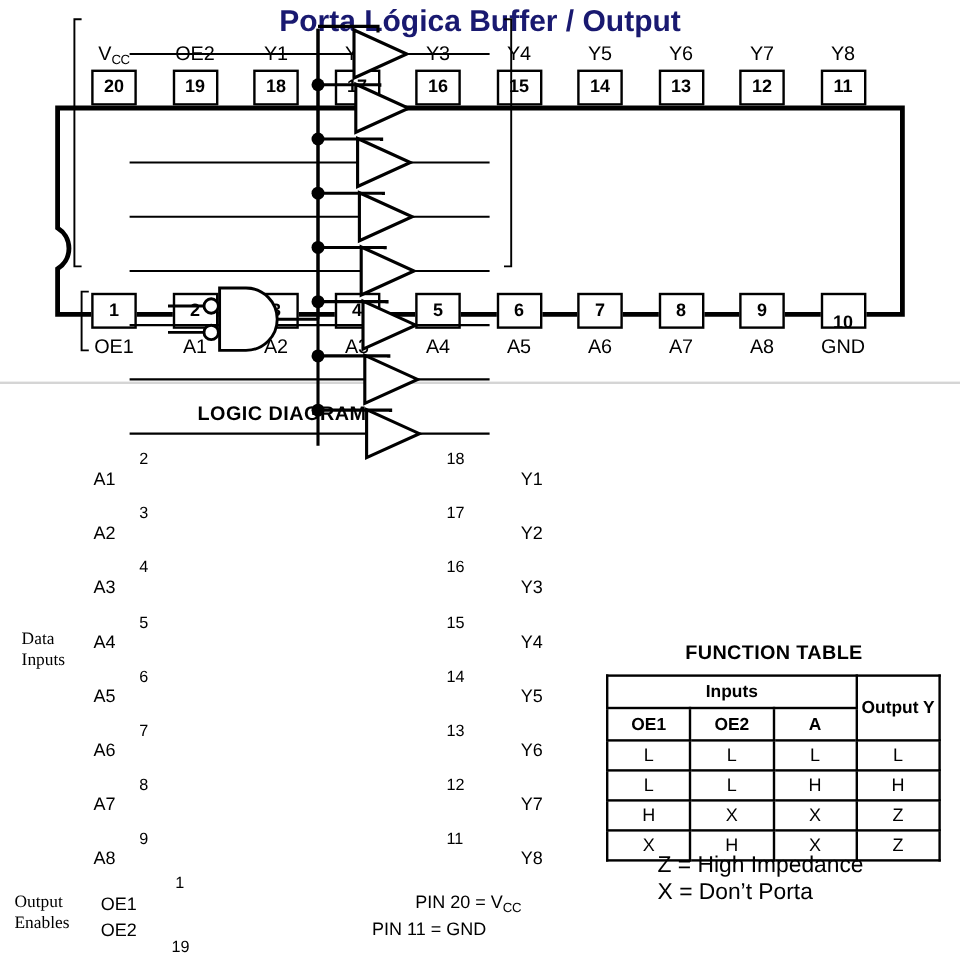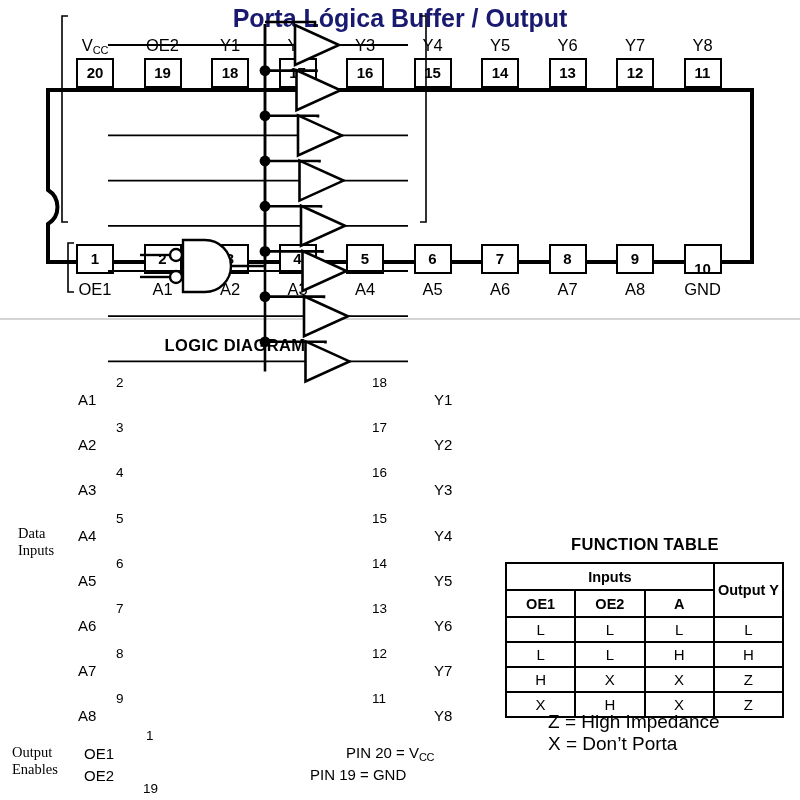--- a/index.html
+++ b/index.html
@@ -239,21 +239,21 @@
   </div>
 
   
   <div class="ld-txt" style="left:84px;top:745px;">OE1</div>
   <div class="ld-txt" style="left:84px;top:767px;">OE2</div>
   <div class="ld-small" style="left:146px;top:728px;">1</div>
   <div class="ld-small" style="left:143px;top:781px;">19</div>
 
   
   <div class="ld-txt" style="left:310px;top:744px;margin-left:36px;"><span>PIN 20 = V</span><span class="sub">CC</span></div>
-  <div class="ld-txt" style="left:310px;top:766px;">PIN 19 = GND</div>
+  <div class="ld-txt" style="left:310px;top:766px;">PIN 11 = GND</div>
 </div>
 
 <div class="abs" id="ft-title">FUNCTION TABLE</div>
 <table id="ftable">
   <thead>
     <tr>
       <th colspan="3">Inputs</th>
       <th rowspan="2">Output Y</th>
     </tr>
     <tr id="ft-colhead">

